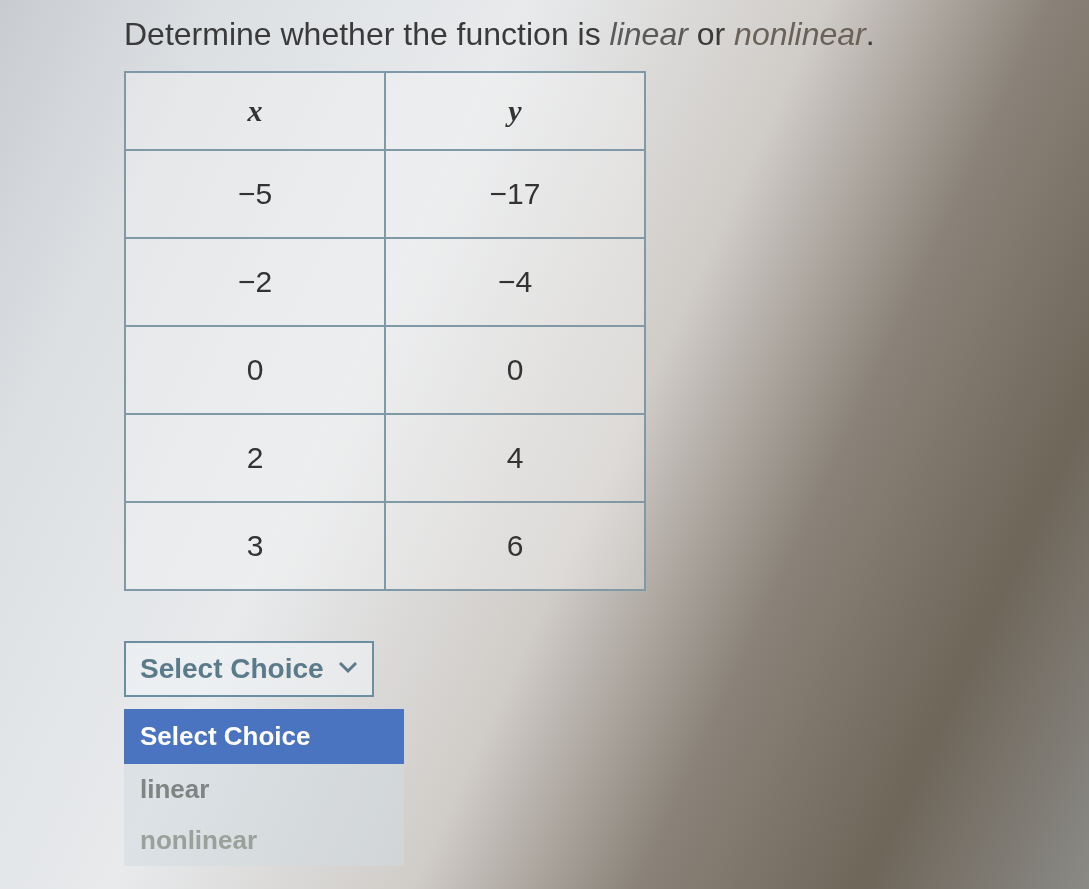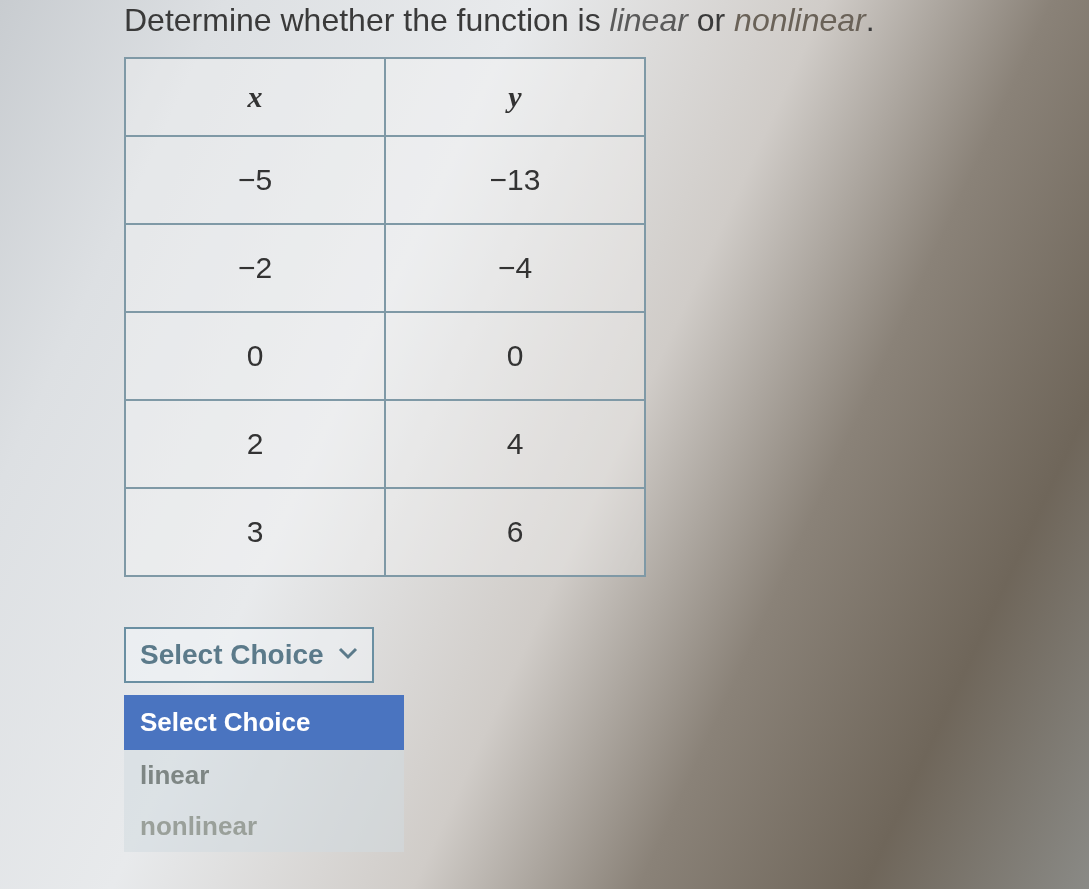--- a/index.html
+++ b/index.html
@@ -5,21 +5,21 @@
   * { box-sizing: border-box; margin: 0; padding: 0; }
   body {
     width: 1089px;
     height: 889px;
     background: linear-gradient(115deg, #c8ccd0 0%, #dde0e3 15%, #e8eaec 35%, #d0ccc8 55%, #8a8278 70%, #6f665a 85%, #8a8a86 100%);
     font-family: Arial, Helvetica, sans-serif;
     position: relative;
     overflow: hidden;
   }
   .content {
-    padding: 2px 0 0 124px;
+    padding: 16px 0 0 124px;
   }
   .question {
     font-size: 32px;
     color: #3a3a3a;
     margin-bottom: 18px;
     font-weight: 500;
   }
   .question .italic1 { font-style: italic; color: #5a5a5a; }
   .question .italic2 { font-style: italic; color: #6a6258; }
   table.data {
@@ -92,21 +92,21 @@
   </div>
 
   <table class="data">
     <tbody>
         <tr>
       <th>x</th>
       <th>y</th>
     </tr>
     <tr>
       <td>−5</td>
-      <td>−13</td>
+      <td>−17</td>
     </tr>
     <tr>
       <td>−2</td>
       <td>−4</td>
     </tr>
     <tr>
       <td>0</td>
       <td>0</td>
     </tr>
     <tr>

